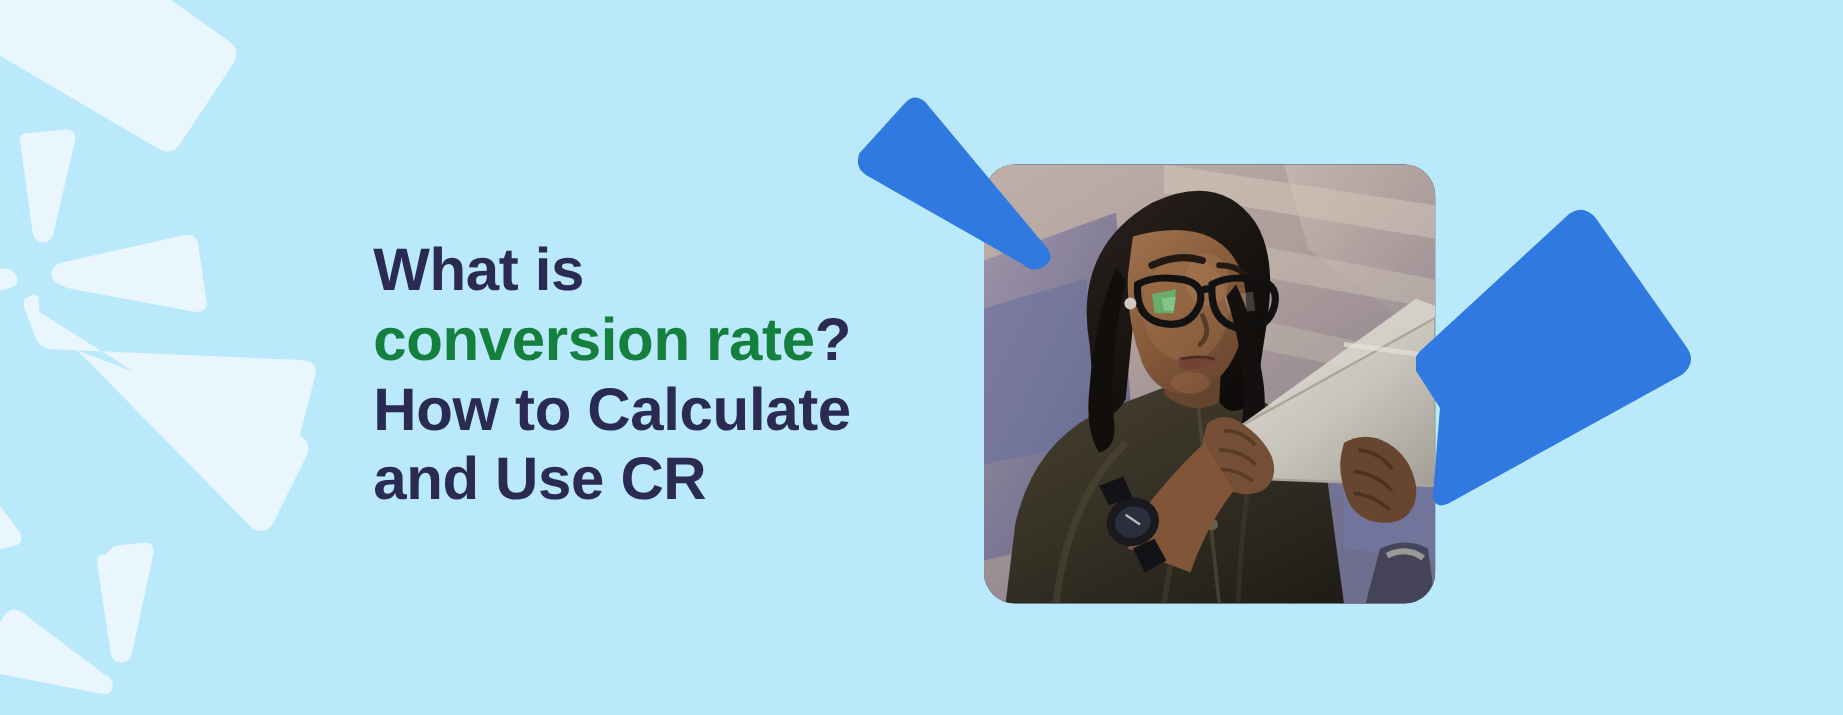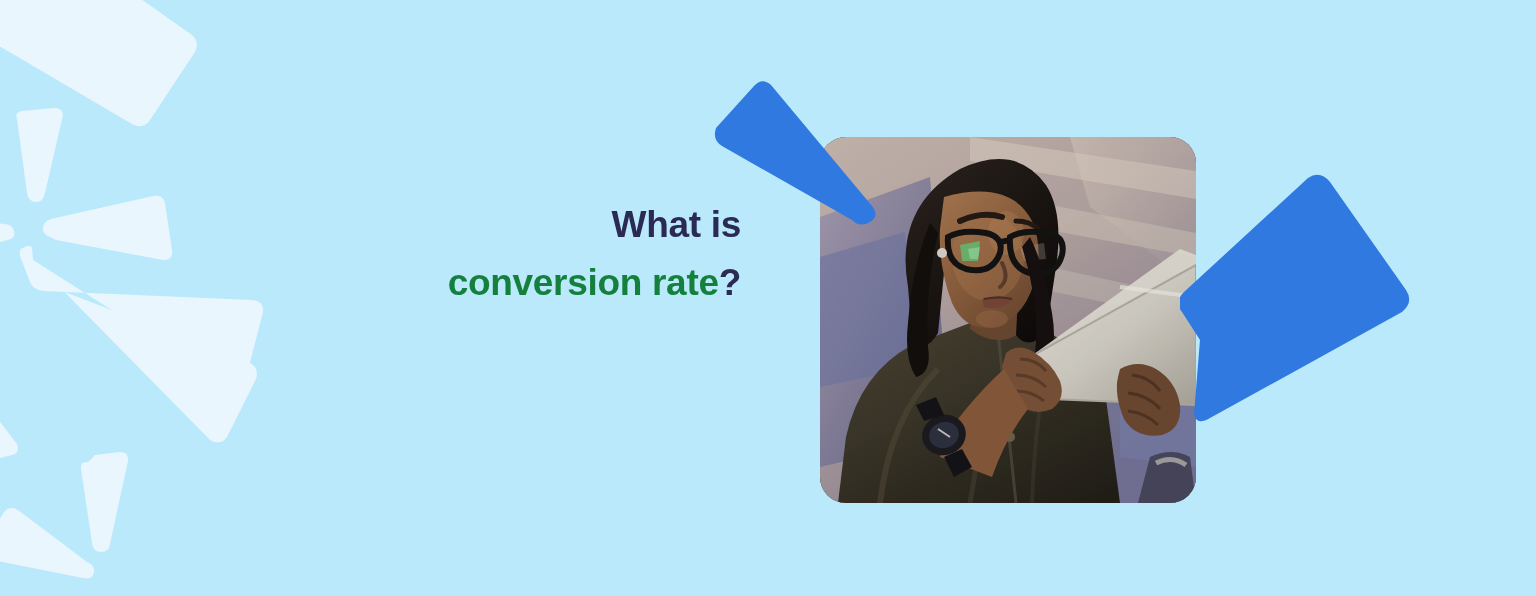--- a/index.html
+++ b/index.html
@@ -37,26 +37,25 @@
 
   
   .headline-block {
     position: absolute;
     left: 311px;
     top: 196px;
     width: 430px;
   }
   .headline {
     font-family: "Liberation Sans", sans-serif;
-    font-size: 37px;
+    font-size: 50px;
     line-height: 58px;
     font-weight: bold;
     letter-spacing: -0.3px;
     color: #2a2a55;
-    text-align: right;
   }
   .headline .accent { color: #15803d; }
 
   
   .media-group {
     position: absolute;
     left: 700px;
     top: 70px;
     width: 712px;
     height: 460px;
@@ -119,21 +118,22 @@
         <path d="M 18 510 Q 10 505 4 512 L -16 545 Q -22 554 -13 559 L 83 578
                  Q 93 580 94 572 Q 95 565 87 562 Z"></path>
       </g>
     </svg>
   </div>
 
   <div class="headline-block">
     <h1 class="headline">
       <span>What is</span><br>
       <span class="accent">conversion rate</span><span>?</span><br>
-      <br>
+      <span>How to Calculate</span><br>
+      <span>and Use CR</span>
     </h1>
   </div>
 
   <div class="media-group">
 
     <svg class="arrow-shape arrow-left" viewBox="0 0 180 170" xmlns="http://www.w3.org/2000/svg">
       <path d="M 54 16 Q 62 7 71 15 L 172 136 Q 180 146 170 152 Q 160 158 152 150
                L 22 76 Q 12 70 16 58 Z" fill="#3079e0"></path>
     </svg>
 

